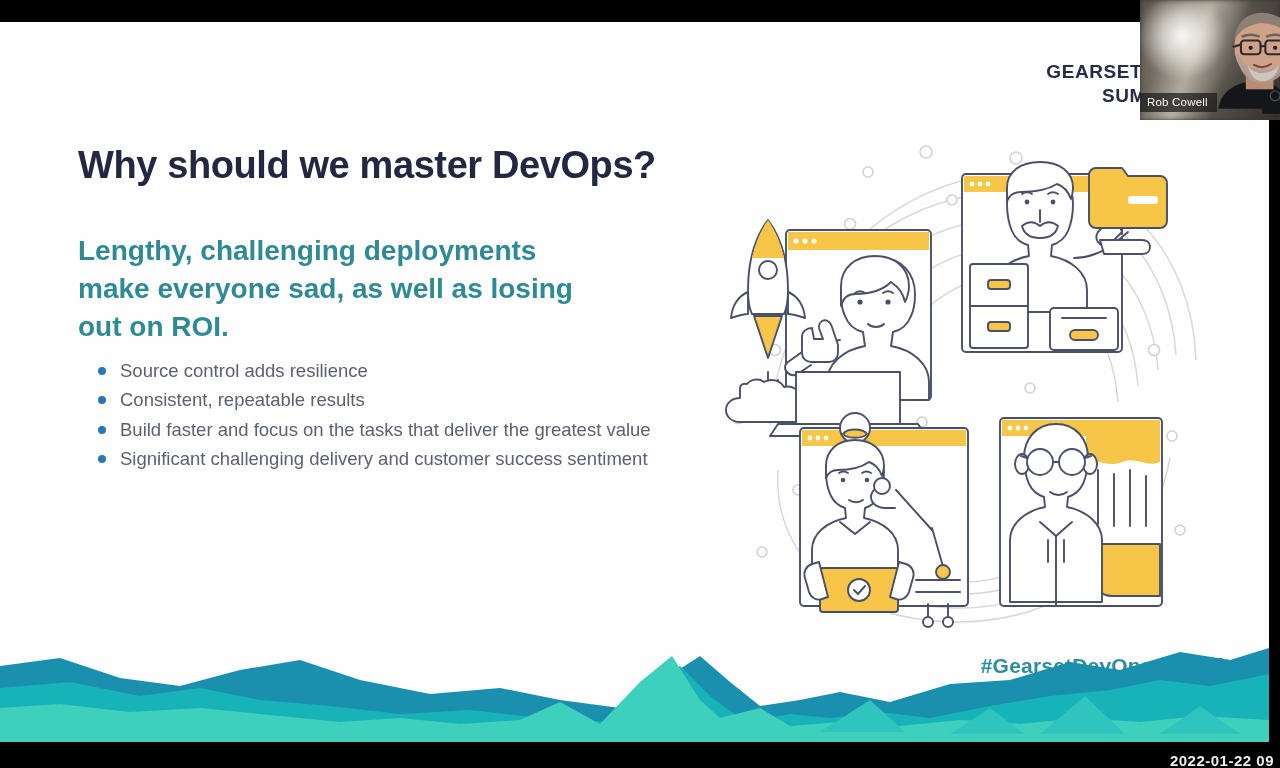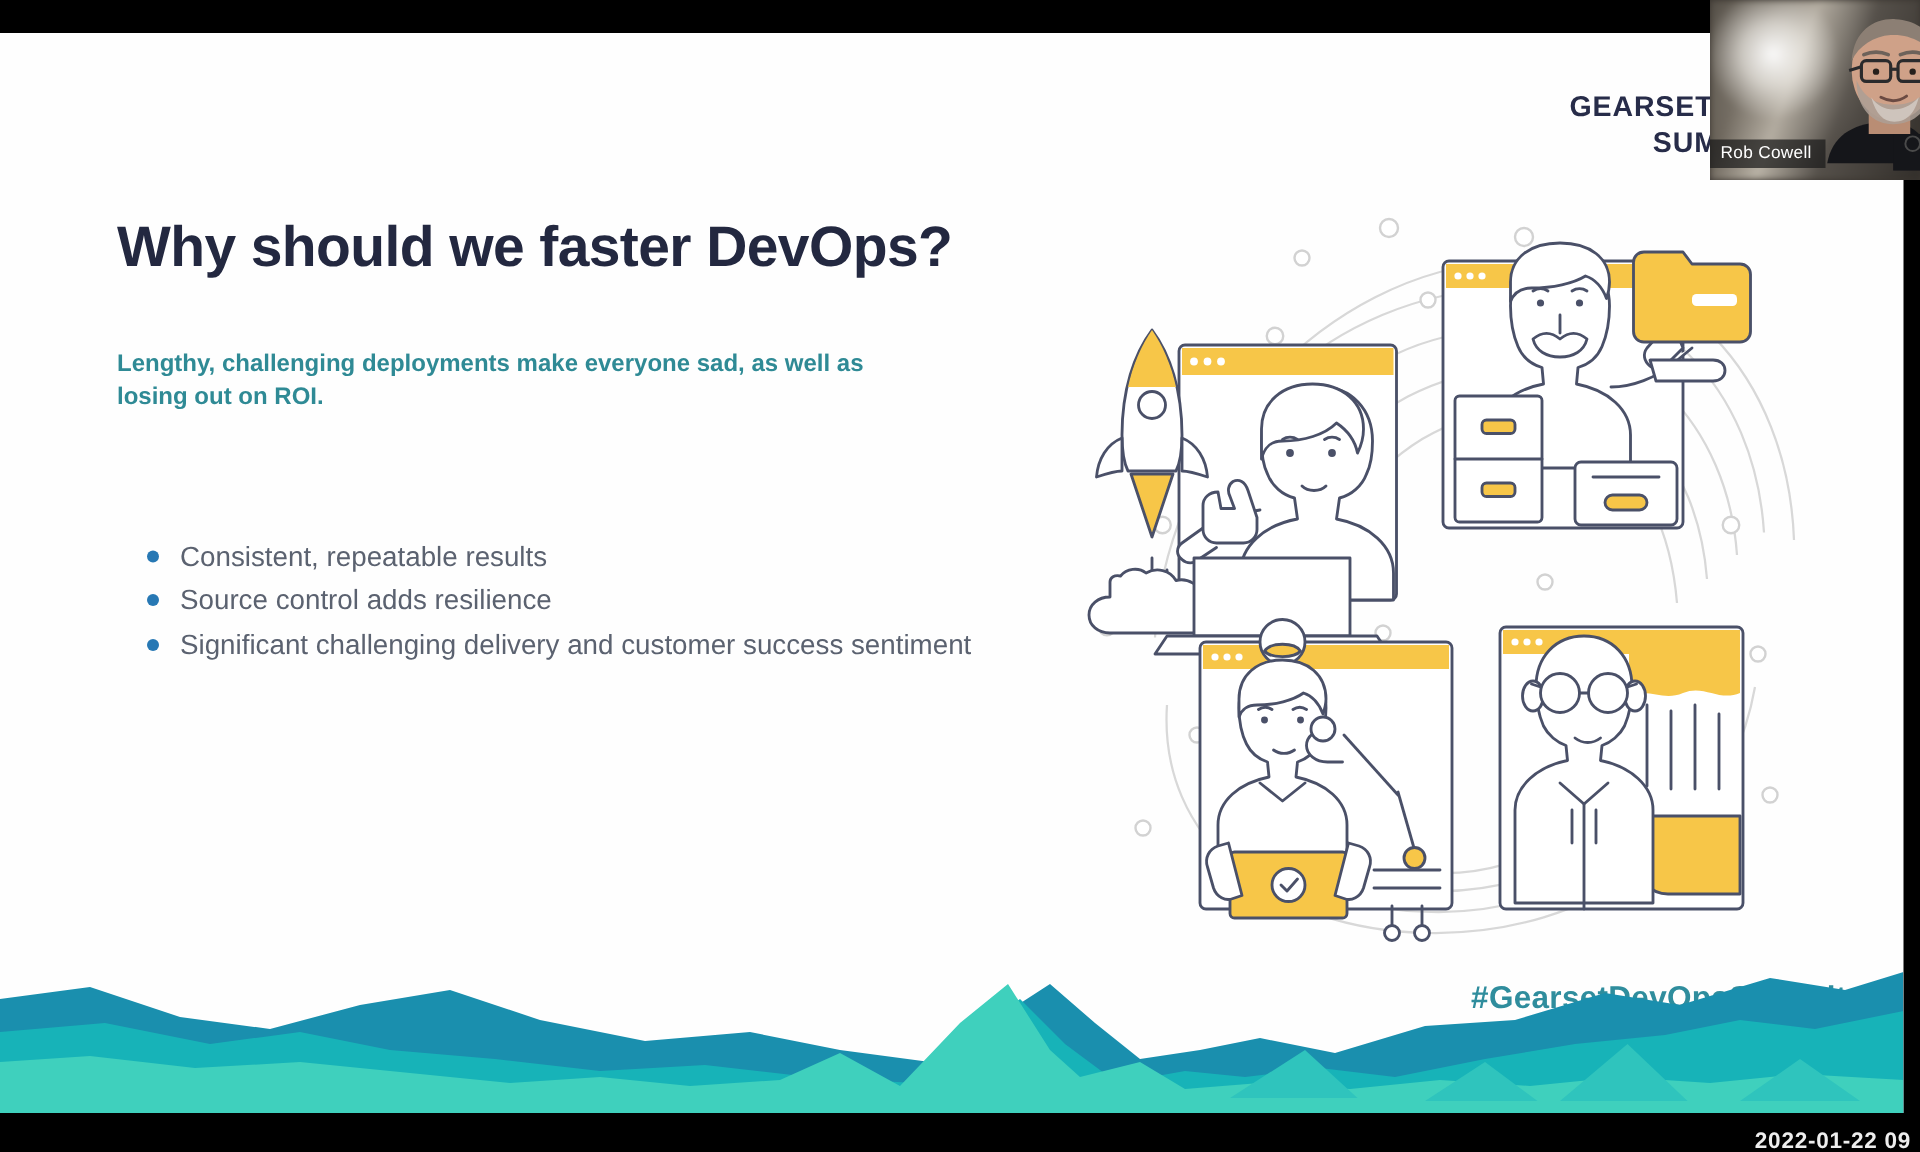--- a/index.html
+++ b/index.html
@@ -28,21 +28,21 @@
   }
 
   
   .headline{
     position:absolute; left:78px; top:122px;
     font-size:38px; font-weight:bold; letter-spacing:-.4px;
     color:#232840;
   }
   .subhead{
     position:absolute; left:78px; top:210px; width:530px;
-    font-size:16px; font-weight:bold; line-height:1.35;
+    font-size:28px; font-weight:bold; line-height:1.35;
     color:#2f8a95;
   }
   .lead{
     position:absolute; left:78px; top:296px;
     font-size:20px; font-weight:bold; color:#2c3250;
   }
 
   
   ul.bullets{
     position:absolute; left:92px; top:334px; width:560px;
@@ -106,28 +106,29 @@
 </head>
 <body>
 
 <div id="screen">
 
   <div id="slide">
 
     <div class="brand">GEARSET DEVOPS
 SUMMIT 2022</div>
 
-    <h1 class="headline">Why should we faster DevOps?</h1>
+    <h1 class="headline">Why should we master DevOps?</h1>
 
     <p class="subhead">Lengthy, challenging deployments make everyone sad, as well as losing out on ROI.</p>
 
 
     <ul class="bullets">
+      <li>Source control adds resilience</li>
       <li>Consistent, repeatable results</li>
-      <li>Source control adds resilience</li>
+      <li>Build faster and focus on the tasks that deliver the greatest value</li>
       <li>Significant challenging delivery and customer success sentiment</li>
     </ul>
 
     <div class="hashtag">#GearsetDevOpsSummit</div>
 
     <div id="art">
       <svg viewBox="0 0 500 490" xmlns="http://www.w3.org/2000/svg">
         <defs>
           <style>
             .ln{fill:none;stroke:#4a5068;stroke-width:1.9;stroke-linecap:round;stroke-linejoin:round}

